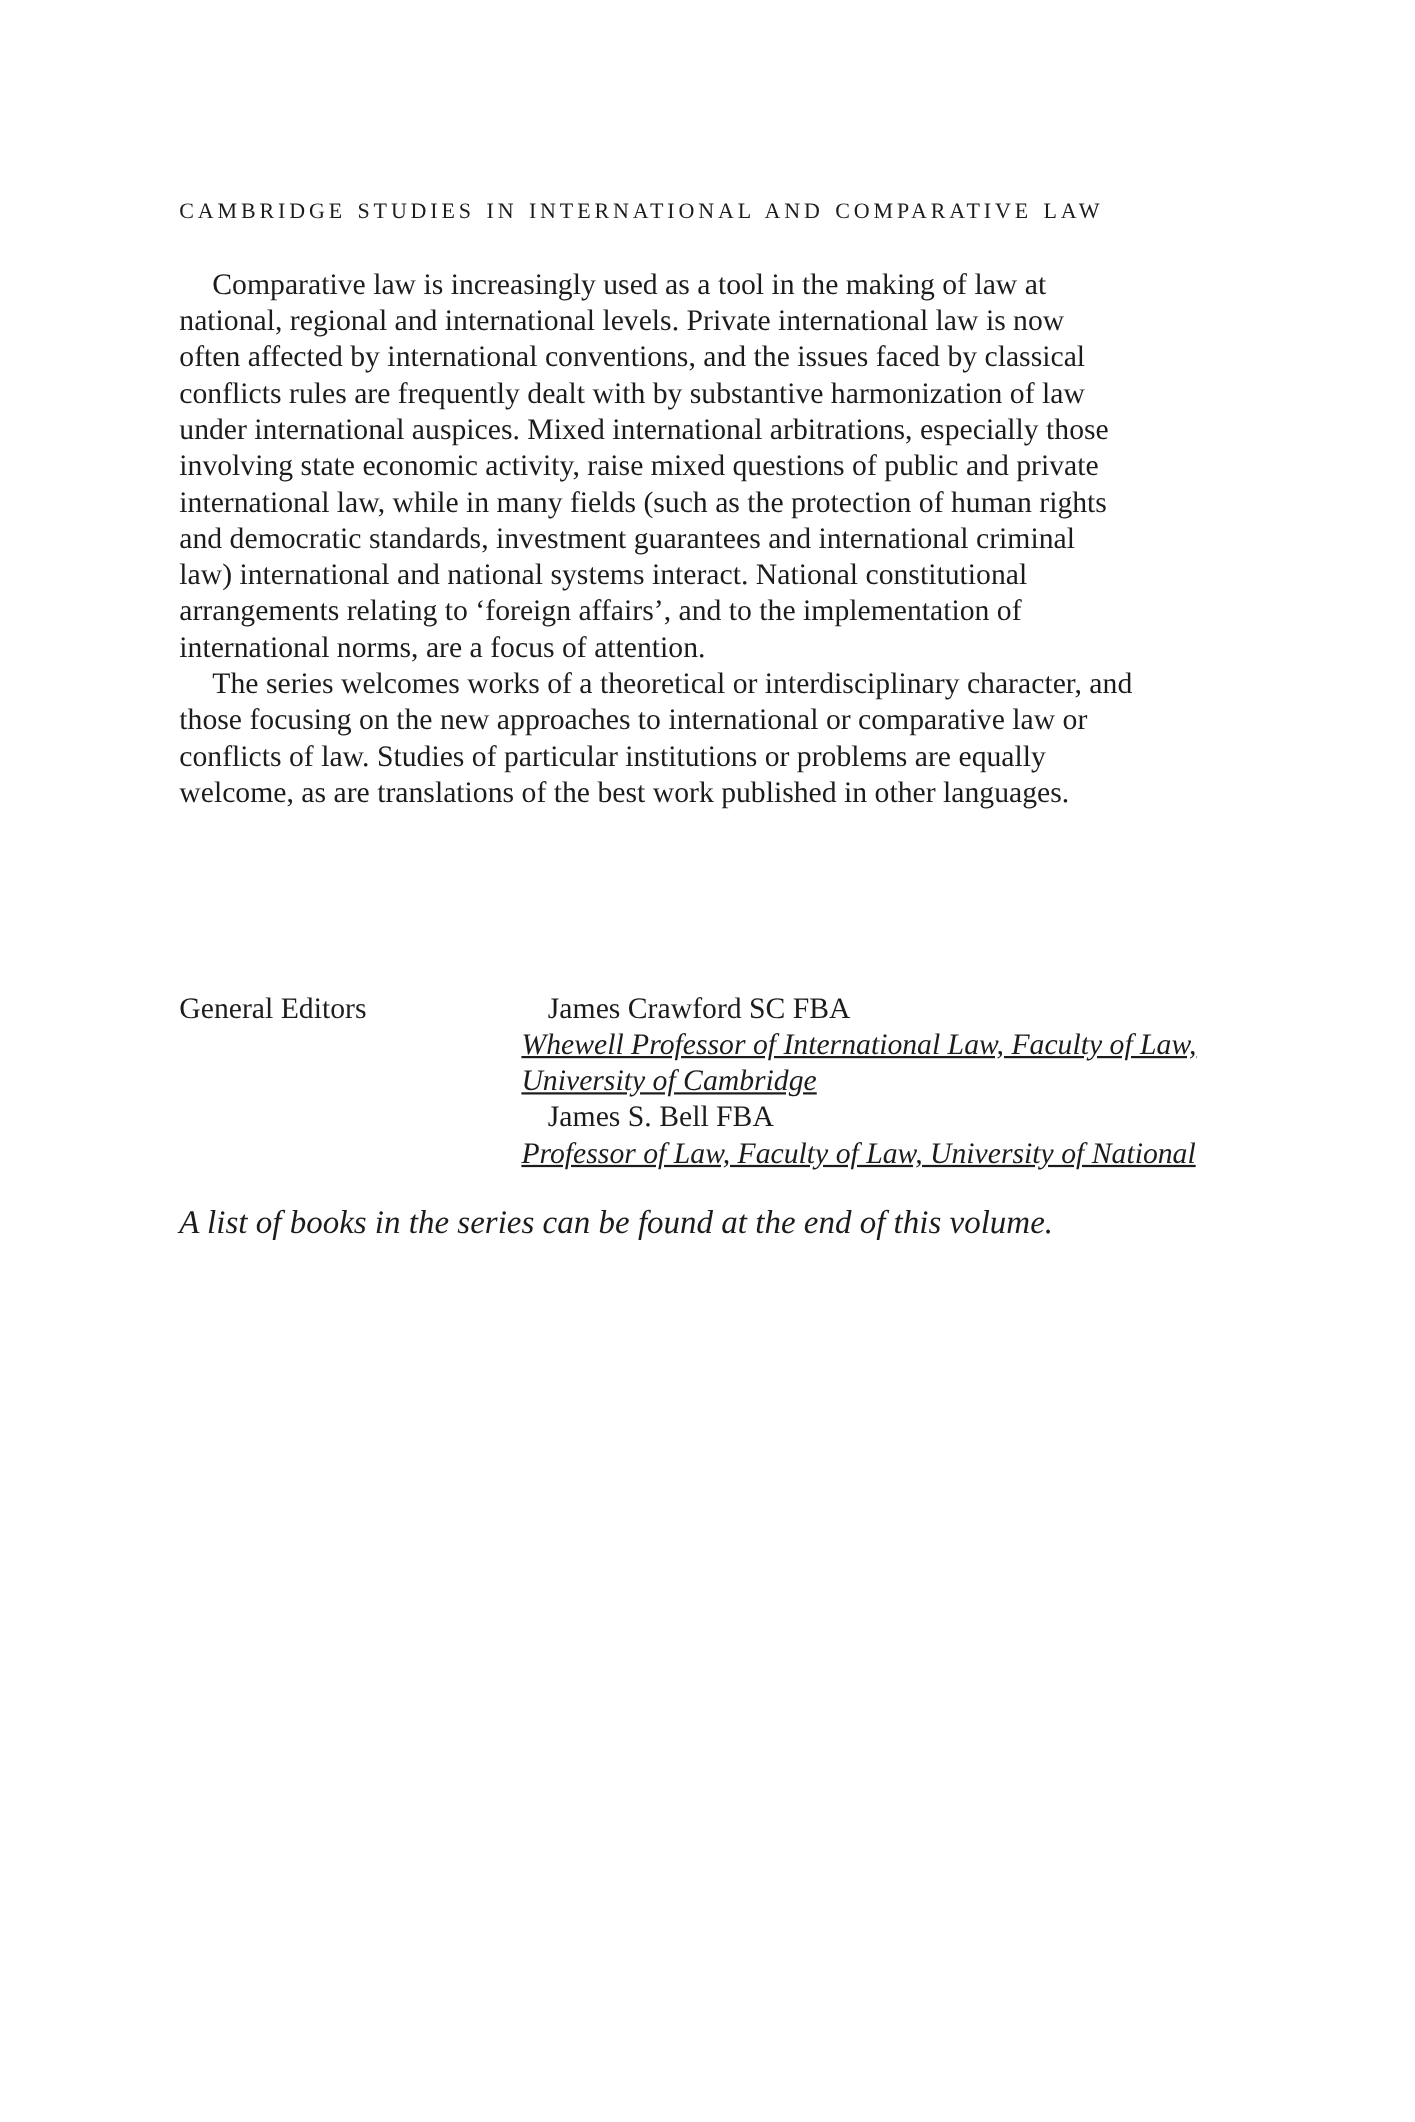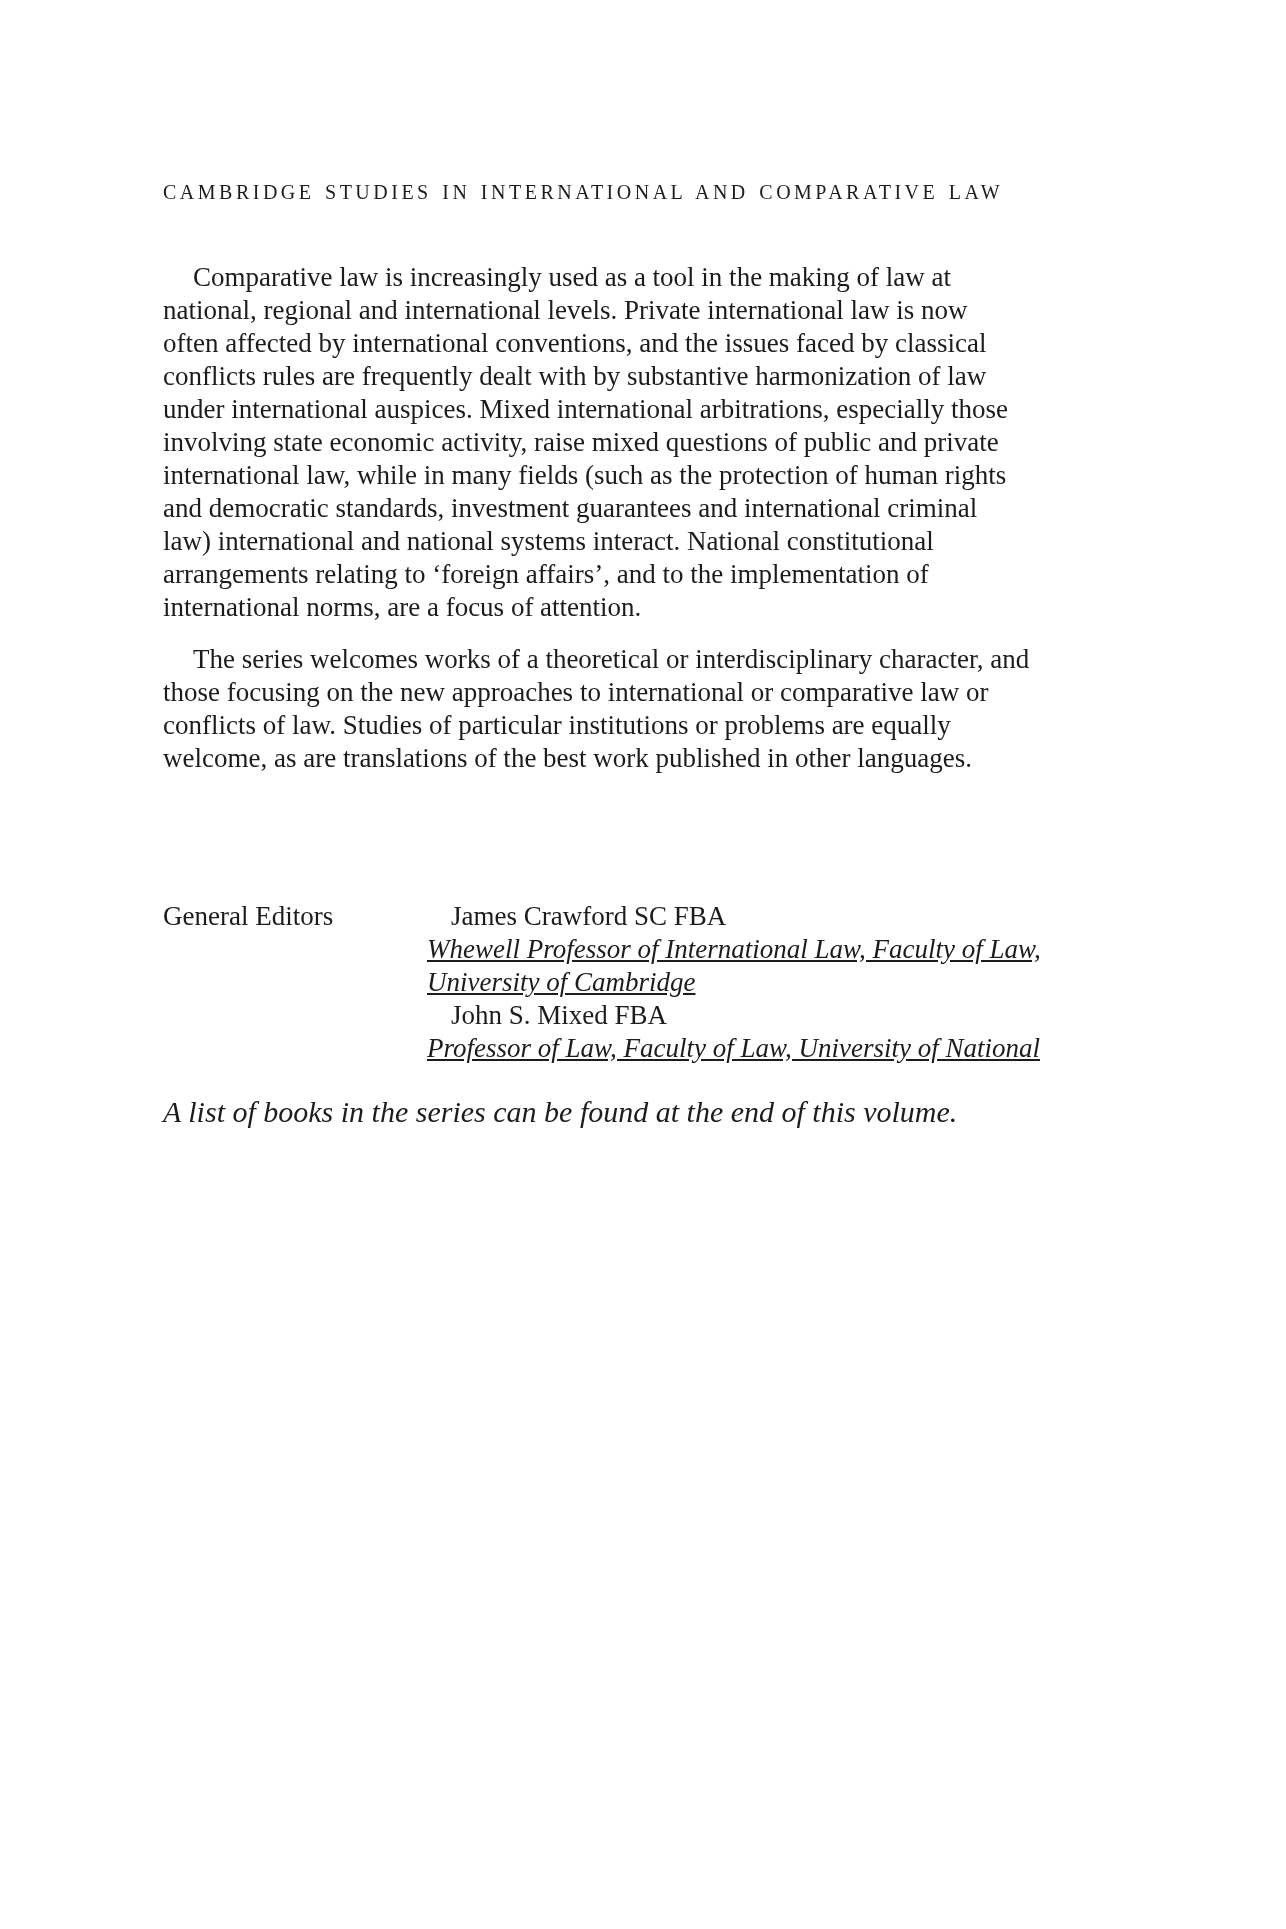--- a/index.html
+++ b/index.html
@@ -34,31 +34,31 @@
     width: 1100px;
     font-size: 27px;
     line-height: 33px;
   }
   .para {
     margin: 0;
     white-space: pre-line;
   }
   .para.indent {
     text-indent: 30px;
-    margin-top: 19px;
   }
   .editors {
     position: absolute;
     left: 163px;
     top: 900px;
     width: 1100px;
     display: flex;
     flex-direction: row;
     font-size: 27px;
     line-height: 33px;
+    gap: 47px;
   }
   .editors-label {
     width: 264px;
     flex: 0 0 264px;
   }
   .editors-list {
     flex: 1 1 auto;
   }
   .editor-name {
     font-style: normal;
@@ -103,20 +103,20 @@
 conflicts of law. Studies of particular institutions or problems are equally
 welcome, as are translations of the best work published in other languages.</p>
   </div>
 
   <div class="editors">
     <div class="editors-label">General Editors</div>
     <div class="editors-list">
       <div class="editor-name">James Crawford SC FBA</div>
       <div class="editor-title">Whewell Professor of International Law, Faculty of Law,
 University of Cambridge</div>
-      <div class="editor-name">John S. Mixed FBA</div>
+      <div class="editor-name">James S. Bell FBA</div>
       <div class="editor-title">Professor of Law, Faculty of Law, University of National</div>
     </div>
   </div>
 
   <div class="series-note">A list of books in the series can be found at the end of this volume.</div>
 
 </div>
 
 </body></html>

